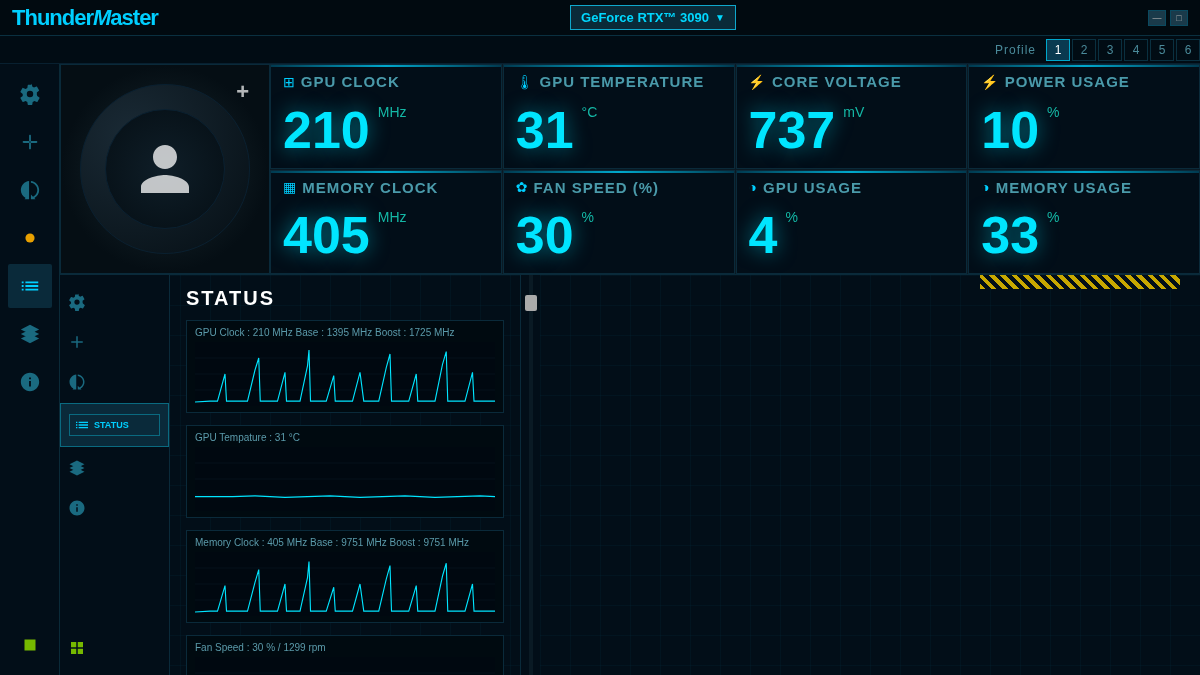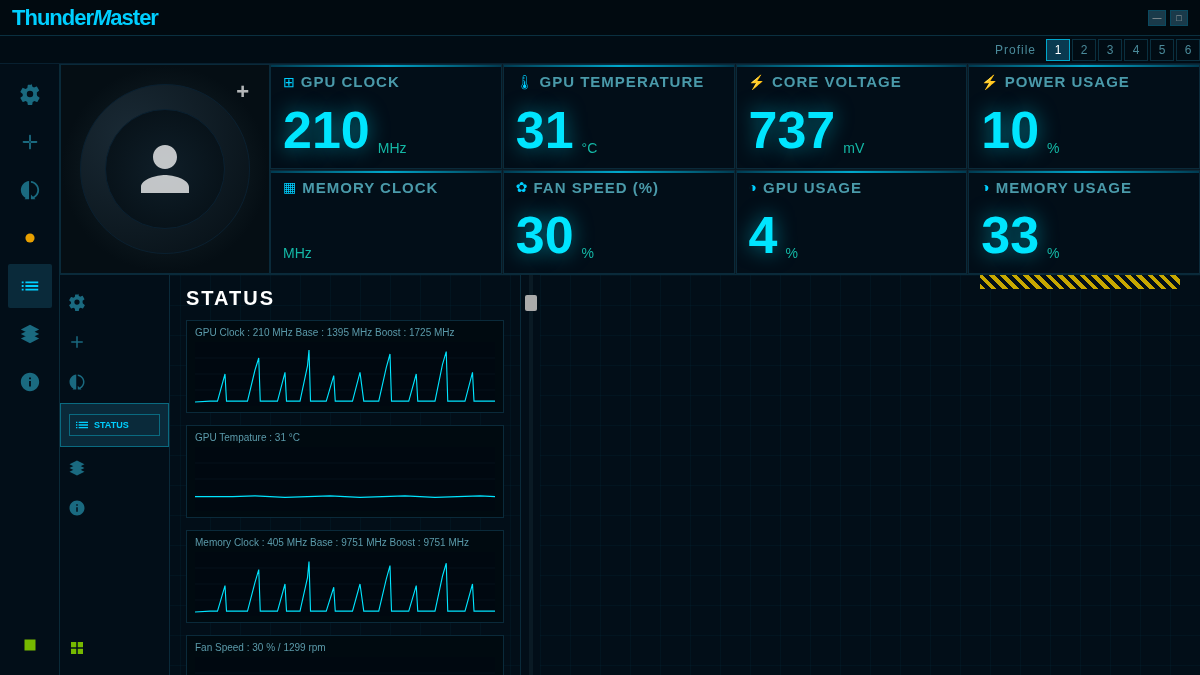--- a/index.html
+++ b/index.html
@@ -210,21 +210,21 @@
       font-size: 14px;
     }
     .stat-label {
       font-size: 15px;
       color: #4a9aaa;
       letter-spacing: 1px;
       font-weight: bold;
     }
     .stat-value-row {
       display: flex;
-      align-items: flex-end;
+      align-items: flex-start;
       gap: 8px;
       padding: 4px 0;
     }
     .stat-value {
       font-size: 52px;
       font-weight: bold;
       color: #00e5ff;
       line-height: 1;
       text-shadow: 0 0 20px rgba(0, 229, 255, 0.5);
     }
@@ -365,20 +365,24 @@
   </style>
 </head>
 <body>
 
 <div class="title-bar">
   <div class="title-logo">
     <span class="logo-text">
       <span>Thunder</span><span style="font-style:italic;color:#00cfff">M</span><span>aster</span>
     </span>
   </div>
+  <div class="gpu-selector">
+    <span>GeForce RTX™ 3090</span>
+    <span class="arrow">▼</span>
+  </div>
   <div class="title-controls">
     <div class="win-btn">—</div>
     <div class="win-btn">□</div>
   </div>
 </div>
 
 <div class="profile-bar">
   <span class="profile-label">Profile</span>
   <div class="profile-tabs">
     <div class="profile-tab active">1</div>
@@ -507,20 +511,21 @@
             <span class="stat-unit">%</span>
           </div>
         </div>
 
         <div class="stat-box">
           <div class="stat-header">
             <span class="stat-icon">▦</span>
             <span class="stat-label">MEMORY CLOCK</span>
           </div>
           <div class="stat-value-row">
+            <span class="stat-value">405</span>
             <span class="stat-unit">MHz</span>
           </div>
         </div>
 
         <div class="stat-box">
           <div class="stat-header">
             <span class="stat-icon">✿</span>
             <span class="stat-label">FAN SPEED (%)</span>
           </div>
           <div class="stat-value-row">

